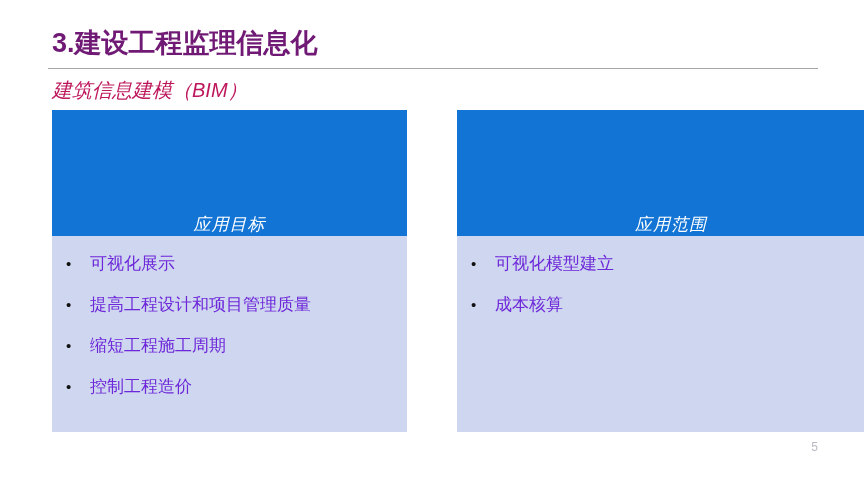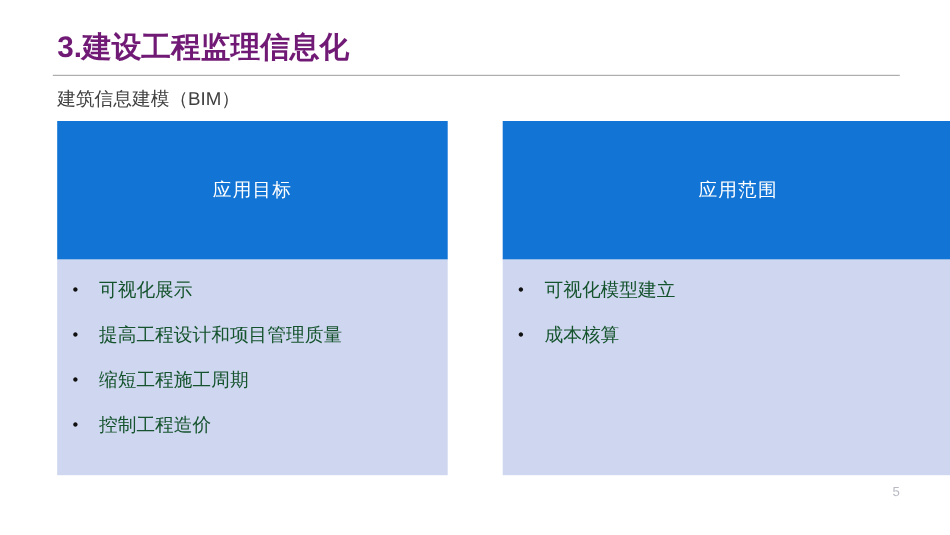--- a/index.html
+++ b/index.html
@@ -36,45 +36,47 @@
     left: 48px;
     top: 68px;
     width: 770px;
     height: 1px;
     background: #a6a6a6;
   }
   .slide-subtitle {
     position: absolute;
     left: 52px;
     top: 78px;
-    font-size: 17px;
+    font-size: 20px;
     font-weight: normal;
-    color: #404040;
+    color: #be185d;
     line-height: 24px;
     white-space: nowrap;
+    font-style: italic;
   }
 
   
   .panel {
     position: absolute;
     top: 110px;
     height: 322px;
     display: flex;
     flex-direction: column;
   }
   .panel-left  { left: 52px;  width: 355px; }
   .panel-right { left: 457px; width: 428px; }
 
   .panel-header {
     height: 126px;
     background: #1274D4;
     display: flex;
-    align-items: center;
+    align-items: flex-end;
     justify-content: center;
     flex: 0 0 auto;
+    font-style: italic;
   }
   .panel-header-text {
     color: #ffffff;
     font-size: 17px;
     font-weight: normal;
     letter-spacing: 1px;
     line-height: 22px;
   }
 
   .panel-body {
@@ -87,21 +89,21 @@
     list-style: none;
     margin: 0;
     padding: 0;
   }
   .bullet-item {
     position: relative;
     padding-left: 26px;
     margin: 0 0 9px 0;
     font-size: 17px;
     line-height: 32px;
-    color: #14532d;
+    color: #6d28d9;
     white-space: nowrap;
   }
   .bullet-item::before {
     content: "\2022";
     position: absolute;
     left: 2px;
     top: 0;
     font-size: 15px;
     line-height: 32px;
     color: #111111;

